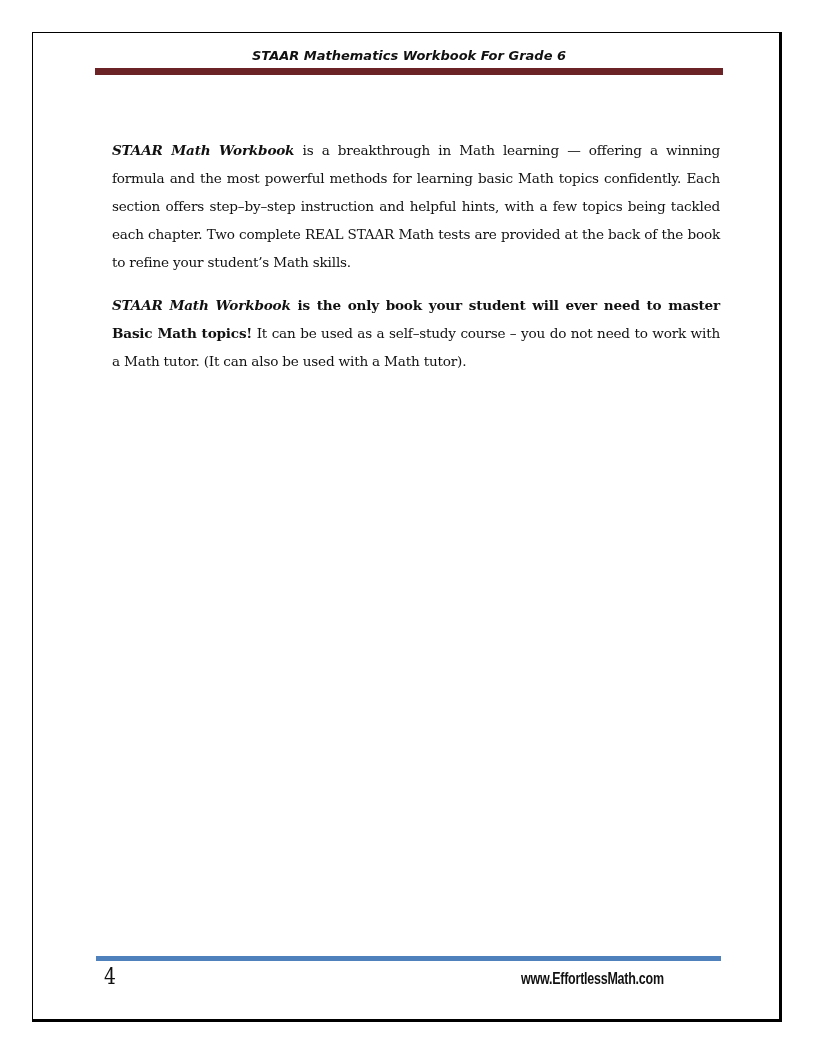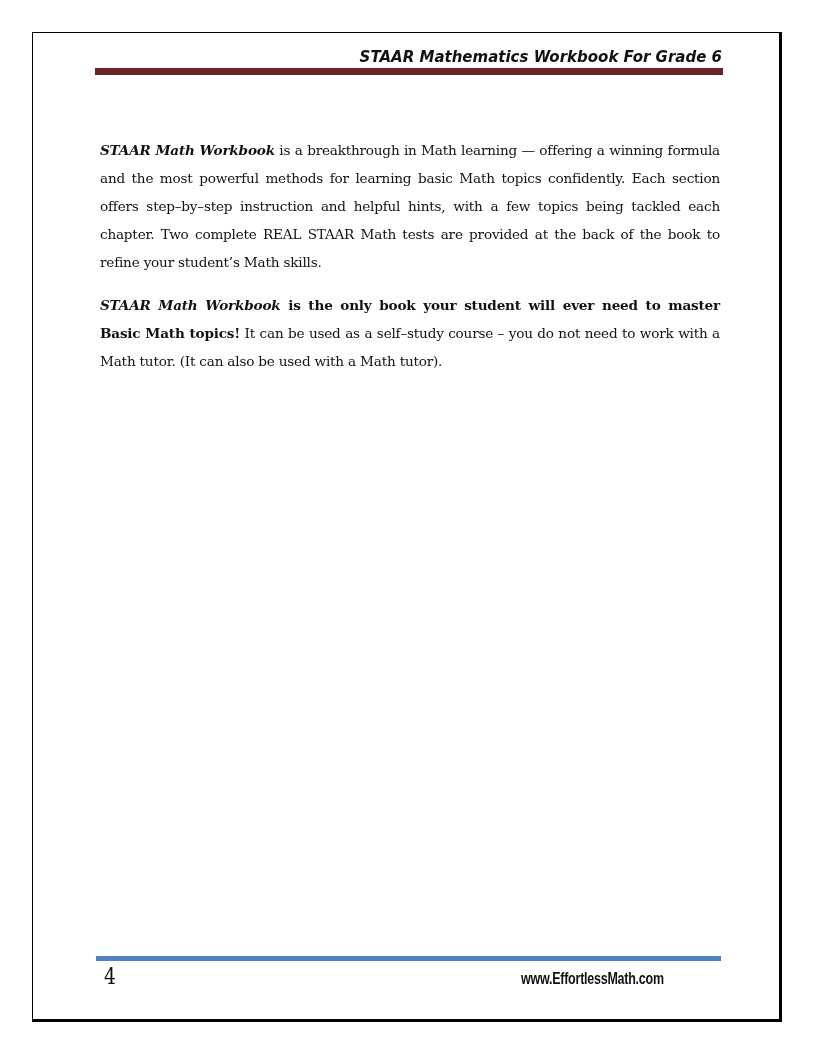--- a/index.html
+++ b/index.html
@@ -5,32 +5,32 @@
     html, body { margin: 0; padding: 0; background: #ffffff; }
     body { width: 816px; height: 1056px; position: relative; overflow: hidden; font-family: "DejaVu Serif", serif; }
     .page-frame {
       position: absolute; left: 32px; top: 32px; width: 750px; height: 990px;
       border-left: 1.5px solid #000; border-top: 1.5px solid #000;
       border-right: 3px solid #000; border-bottom: 3px solid #000;
       box-sizing: border-box;
     }
     .running-header {
       position: absolute; left: 96px; width: 626px; top: 48px;
-      text-align: right; font-family: "DejaVu Sans", sans-serif; font-style: italic;
-      font-size: 15px; font-weight: bold; color: #111; letter-spacing: 0px;
+      text-align: center; font-family: "DejaVu Sans", sans-serif; font-style: italic;
+      font-size: 13px; font-weight: bold; color: #111; letter-spacing: 0px;
     }
     .header-rule {
       position: absolute; left: 95px; top: 68px; width: 628px; height: 7px; background: #6b2325;
     }
     .content {
       position: absolute; left: 96px; top: 136px; width: 624px;
       font-family: "DejaVu Serif", serif; font-size: 13.6px; color: #111;
       line-height: 28px; text-align: justify; letter-spacing: -0.2px;
     }
-    .content p { margin: 0 0 15px 4px; }
+    .content p { margin: 0 0 15px 16px; }
     .bi { font-weight: bold; font-style: italic; }
     .b { font-weight: bold; }
     .footer-rule {
       position: absolute; left: 96px; top: 956px; width: 625px; height: 5px; background: #4f81bd;
     }
     .page-number {
       position: absolute; left: 104px; top: 964px; font-family: "DejaVu Serif", serif;
       font-size: 22px; color: #111; transform: scaleX(0.85); transform-origin: left;
     }
     .footer-url {

